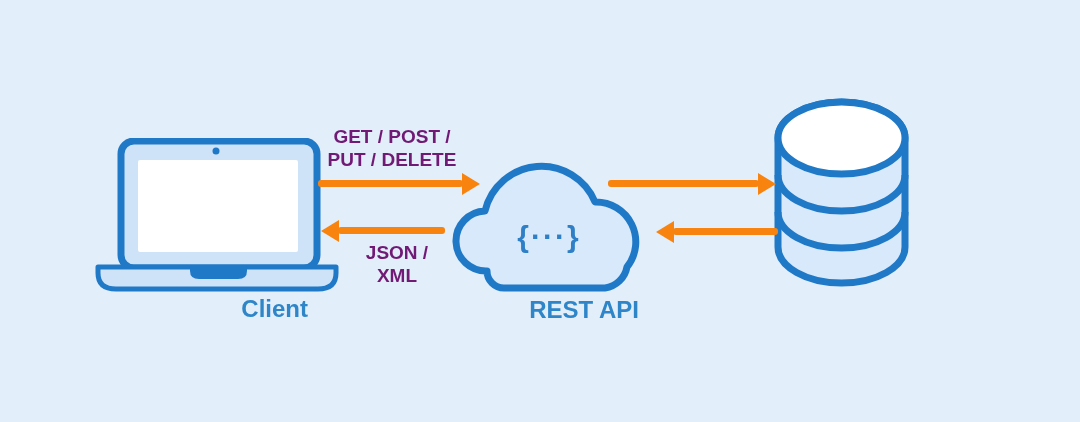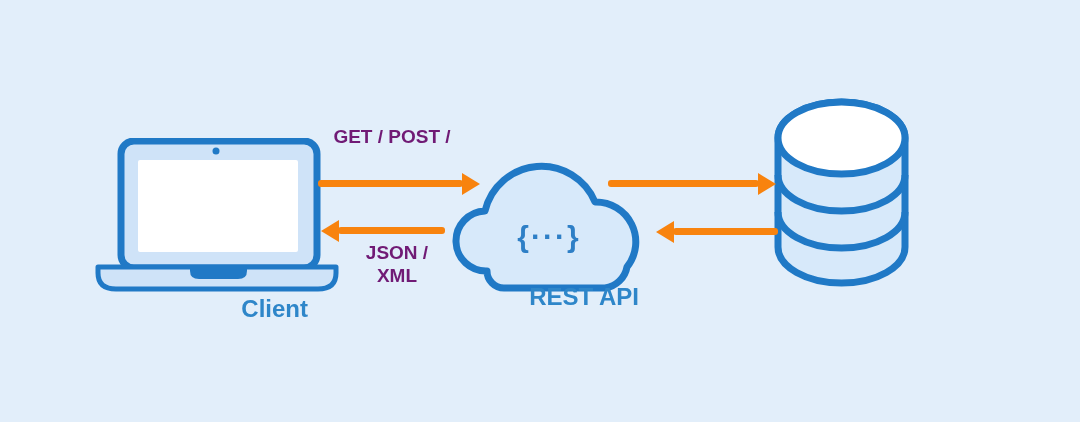--- a/index.html
+++ b/index.html
@@ -92,22 +92,23 @@
     <ellipse cx="68.5" cy="42" rx="63.5" ry="36" fill="#FFFFFF" stroke="#2079C6" stroke-width="7"></ellipse>
   </svg>
 
   <div class="arrow dir-right" style="left:318px; top:180px; width:145px;"></div>
   <div class="arrow dir-left" style="left:338px; top:227px; width:107px;"></div>
   <div class="arrow dir-right" style="left:608px; top:180px; width:151px;"></div>
   <div class="arrow dir-left" style="left:673px; top:228px; width:105px;"></div>
 
   <div class="flow-label" style="left:307px; top:125px; width:170px;">
     <div>GET / POST /</div>
+    <div>PUT / DELETE</div>
   </div>
   <div class="flow-label" style="left:337px; top:241px; width:120px;">
     <div>JSON /</div>
     <div>XML</div>
   </div>
 
   <div class="node-label" style="left:128px; top:295px;">Client</div>
-  <div class="node-label" style="left:459px; top:283px;">REST API</div>
+  <div class="node-label" style="left:459px; top:296px;">REST API</div>
 
 </div>
 
 </body></html>

